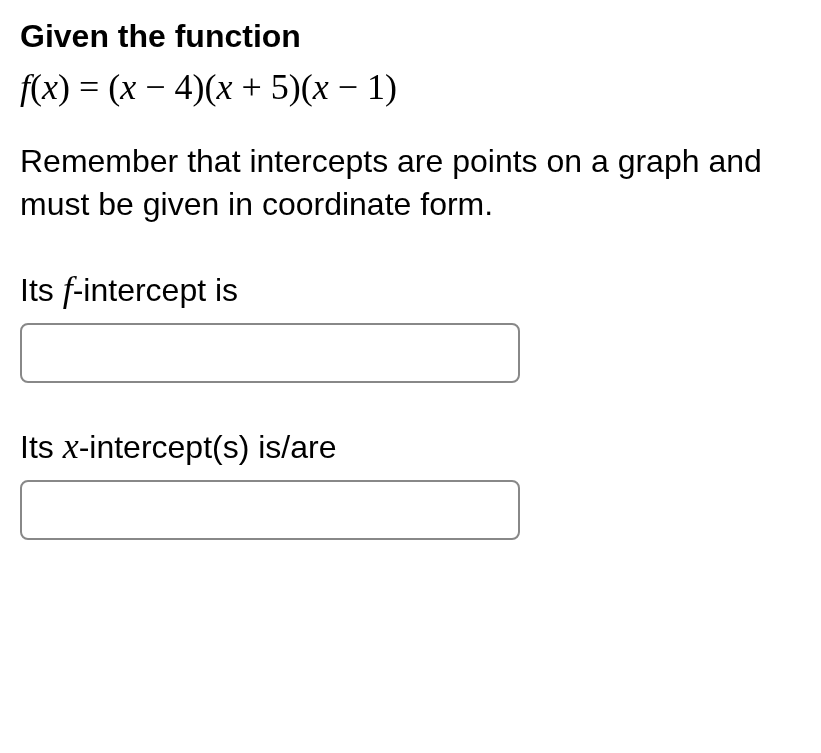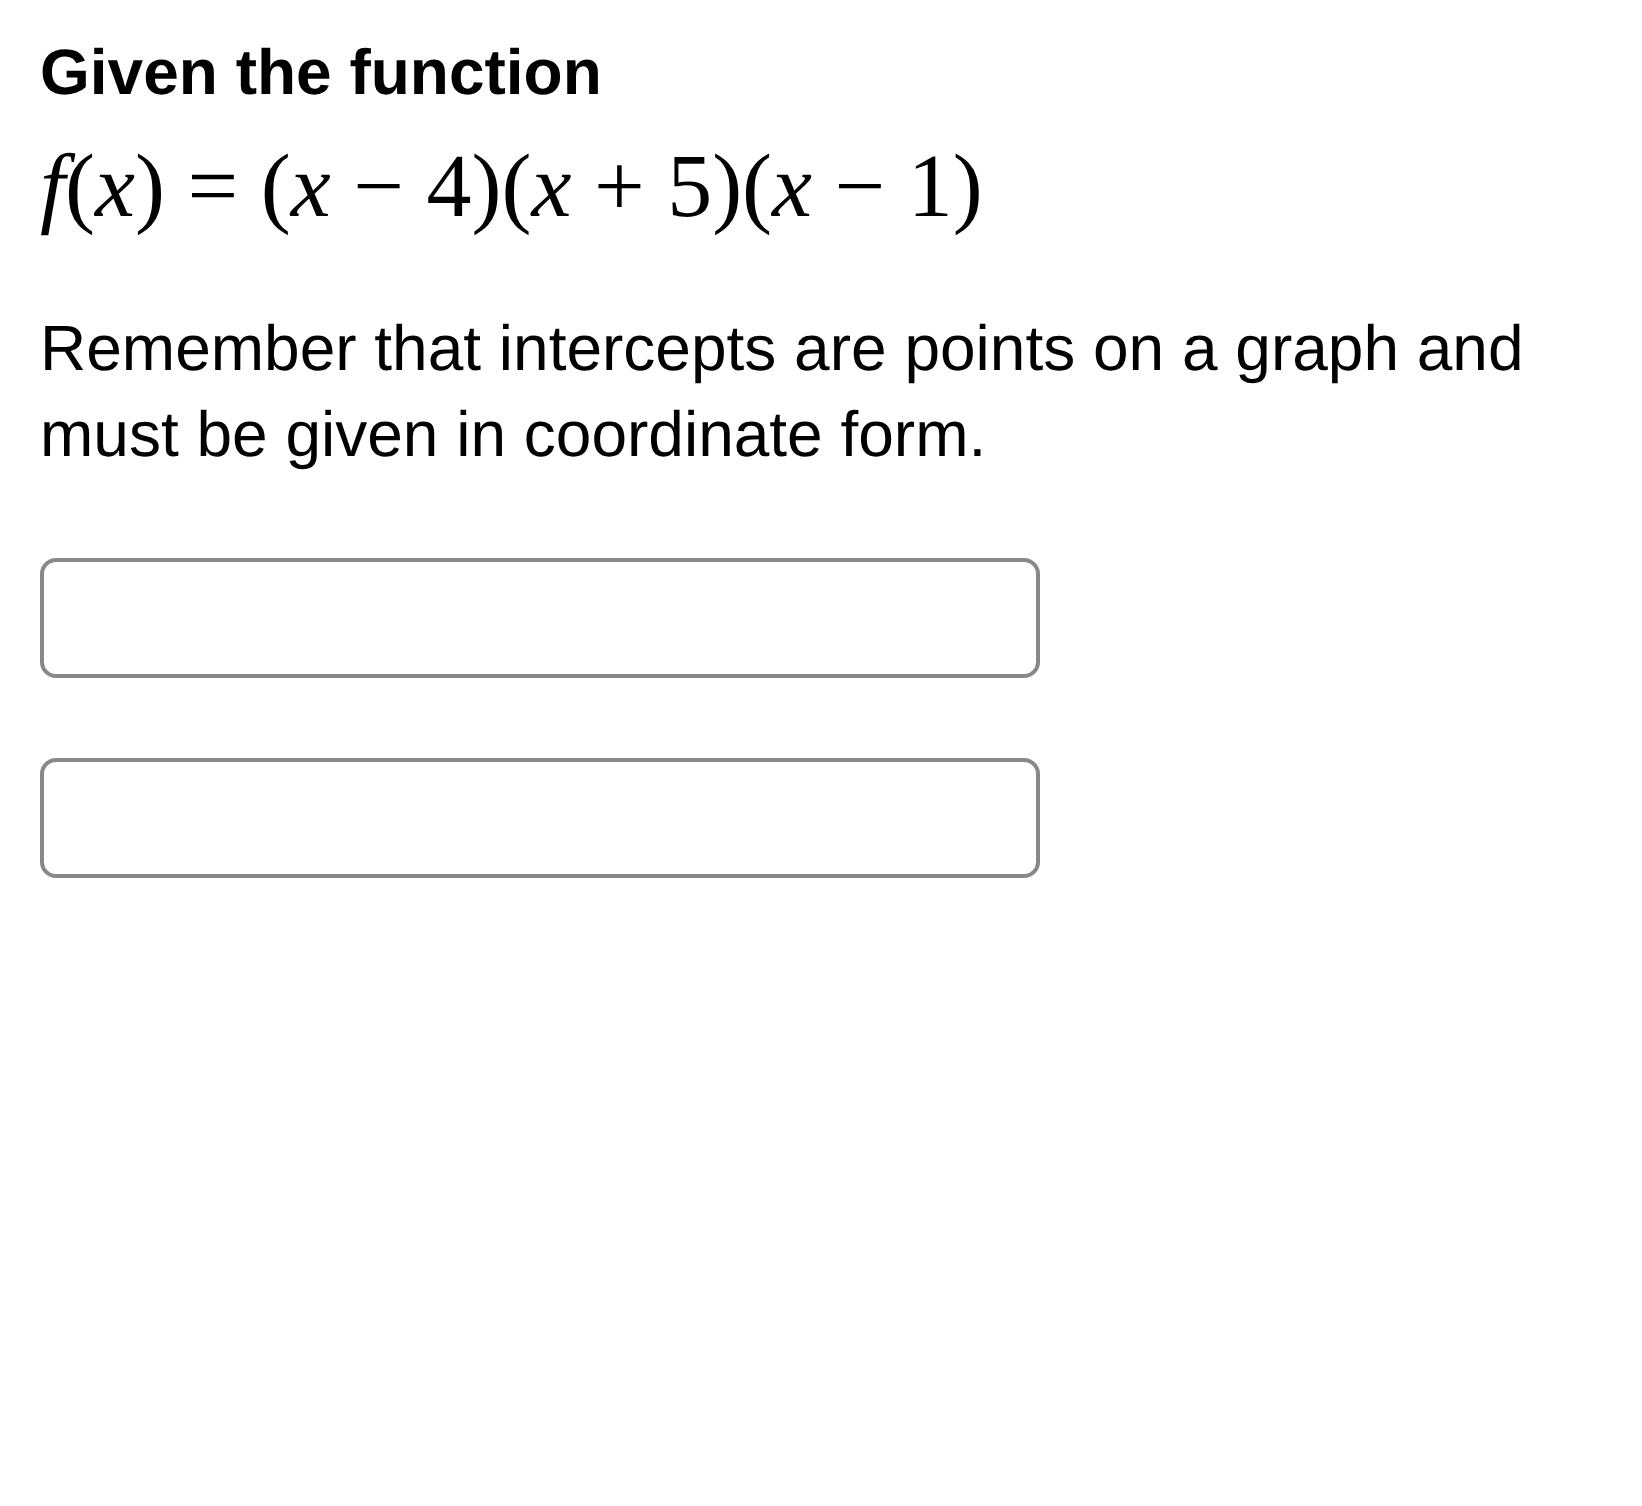--- a/index.html
+++ b/index.html
@@ -15,21 +15,21 @@
       padding: 16px 20px;
       width: 821px;
     }
     .intro-text {
       margin-bottom: 4px;
       line-height: 1.3;
       font-weight: bold;
     }
     .formula {
       font-family: 'Times New Roman', serif;
-      font-size: 45px;
+      font-size: 36px;
       margin-bottom: 28px;
       line-height: 1.4;
     }
     .formula .math-it {
       font-style: italic;
     }
     .reminder {
       line-height: 1.35;
       margin-bottom: 40px;
     }
@@ -62,18 +62,24 @@
 
 <div class="intro-text">Given the function</div>
 
 <div class="formula">
   <span class="math-it">f</span><span>(</span><span class="math-it">x</span><span>) = (</span><span class="math-it">x</span><span> − 4)(</span><span class="math-it">x</span><span> + 5)(</span><span class="math-it">x</span><span> − 1)</span>
 </div>
 
 <div class="reminder">Remember that intercepts are points on a graph and must be given in coordinate form.</div>
 
 <div class="question-block">
+  <div class="question-label">
+    <span>Its </span><span class="math-var">f</span><span>-intercept is</span>
+  </div>
   <input type="text" class="answer-input" value="" style="">
 </div>
 
 <div class="question-block">
+  <div class="question-label">
+    <span>Its </span><span class="math-var">x</span><span>-intercept(s) is/are</span>
+  </div>
   <input type="text" class="answer-input" value="" style="">
 </div>
 
 </body></html>

